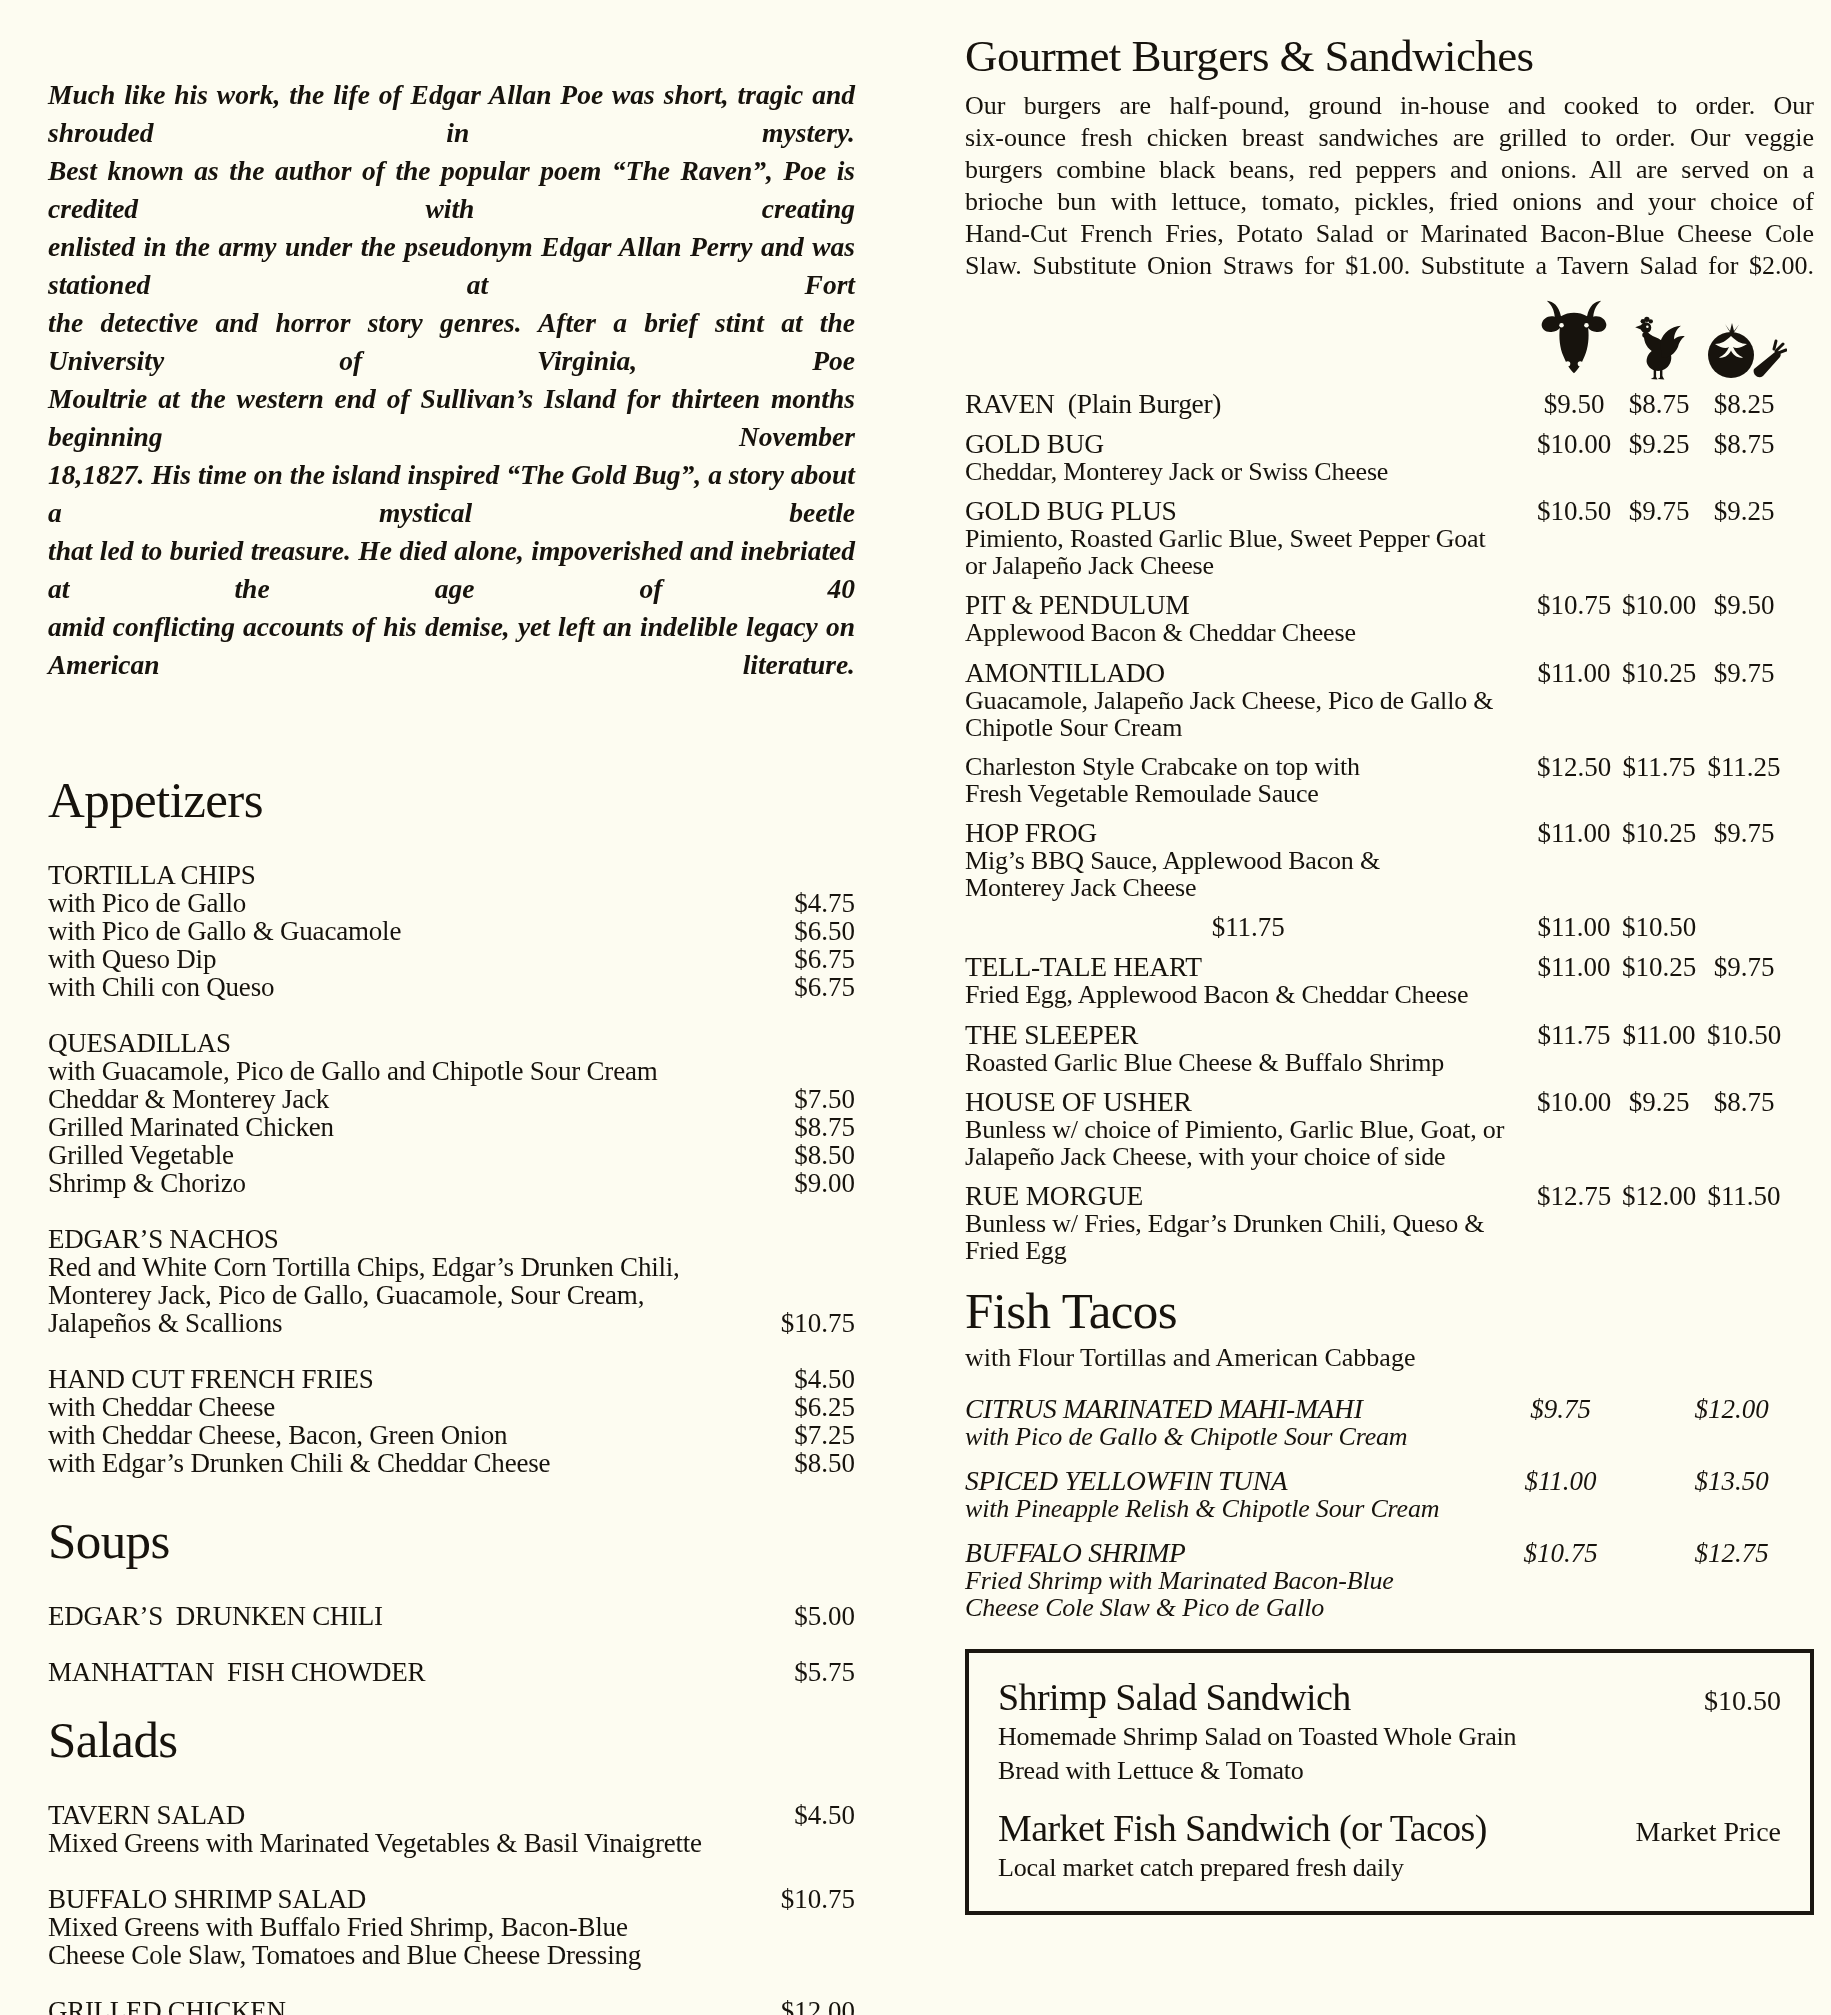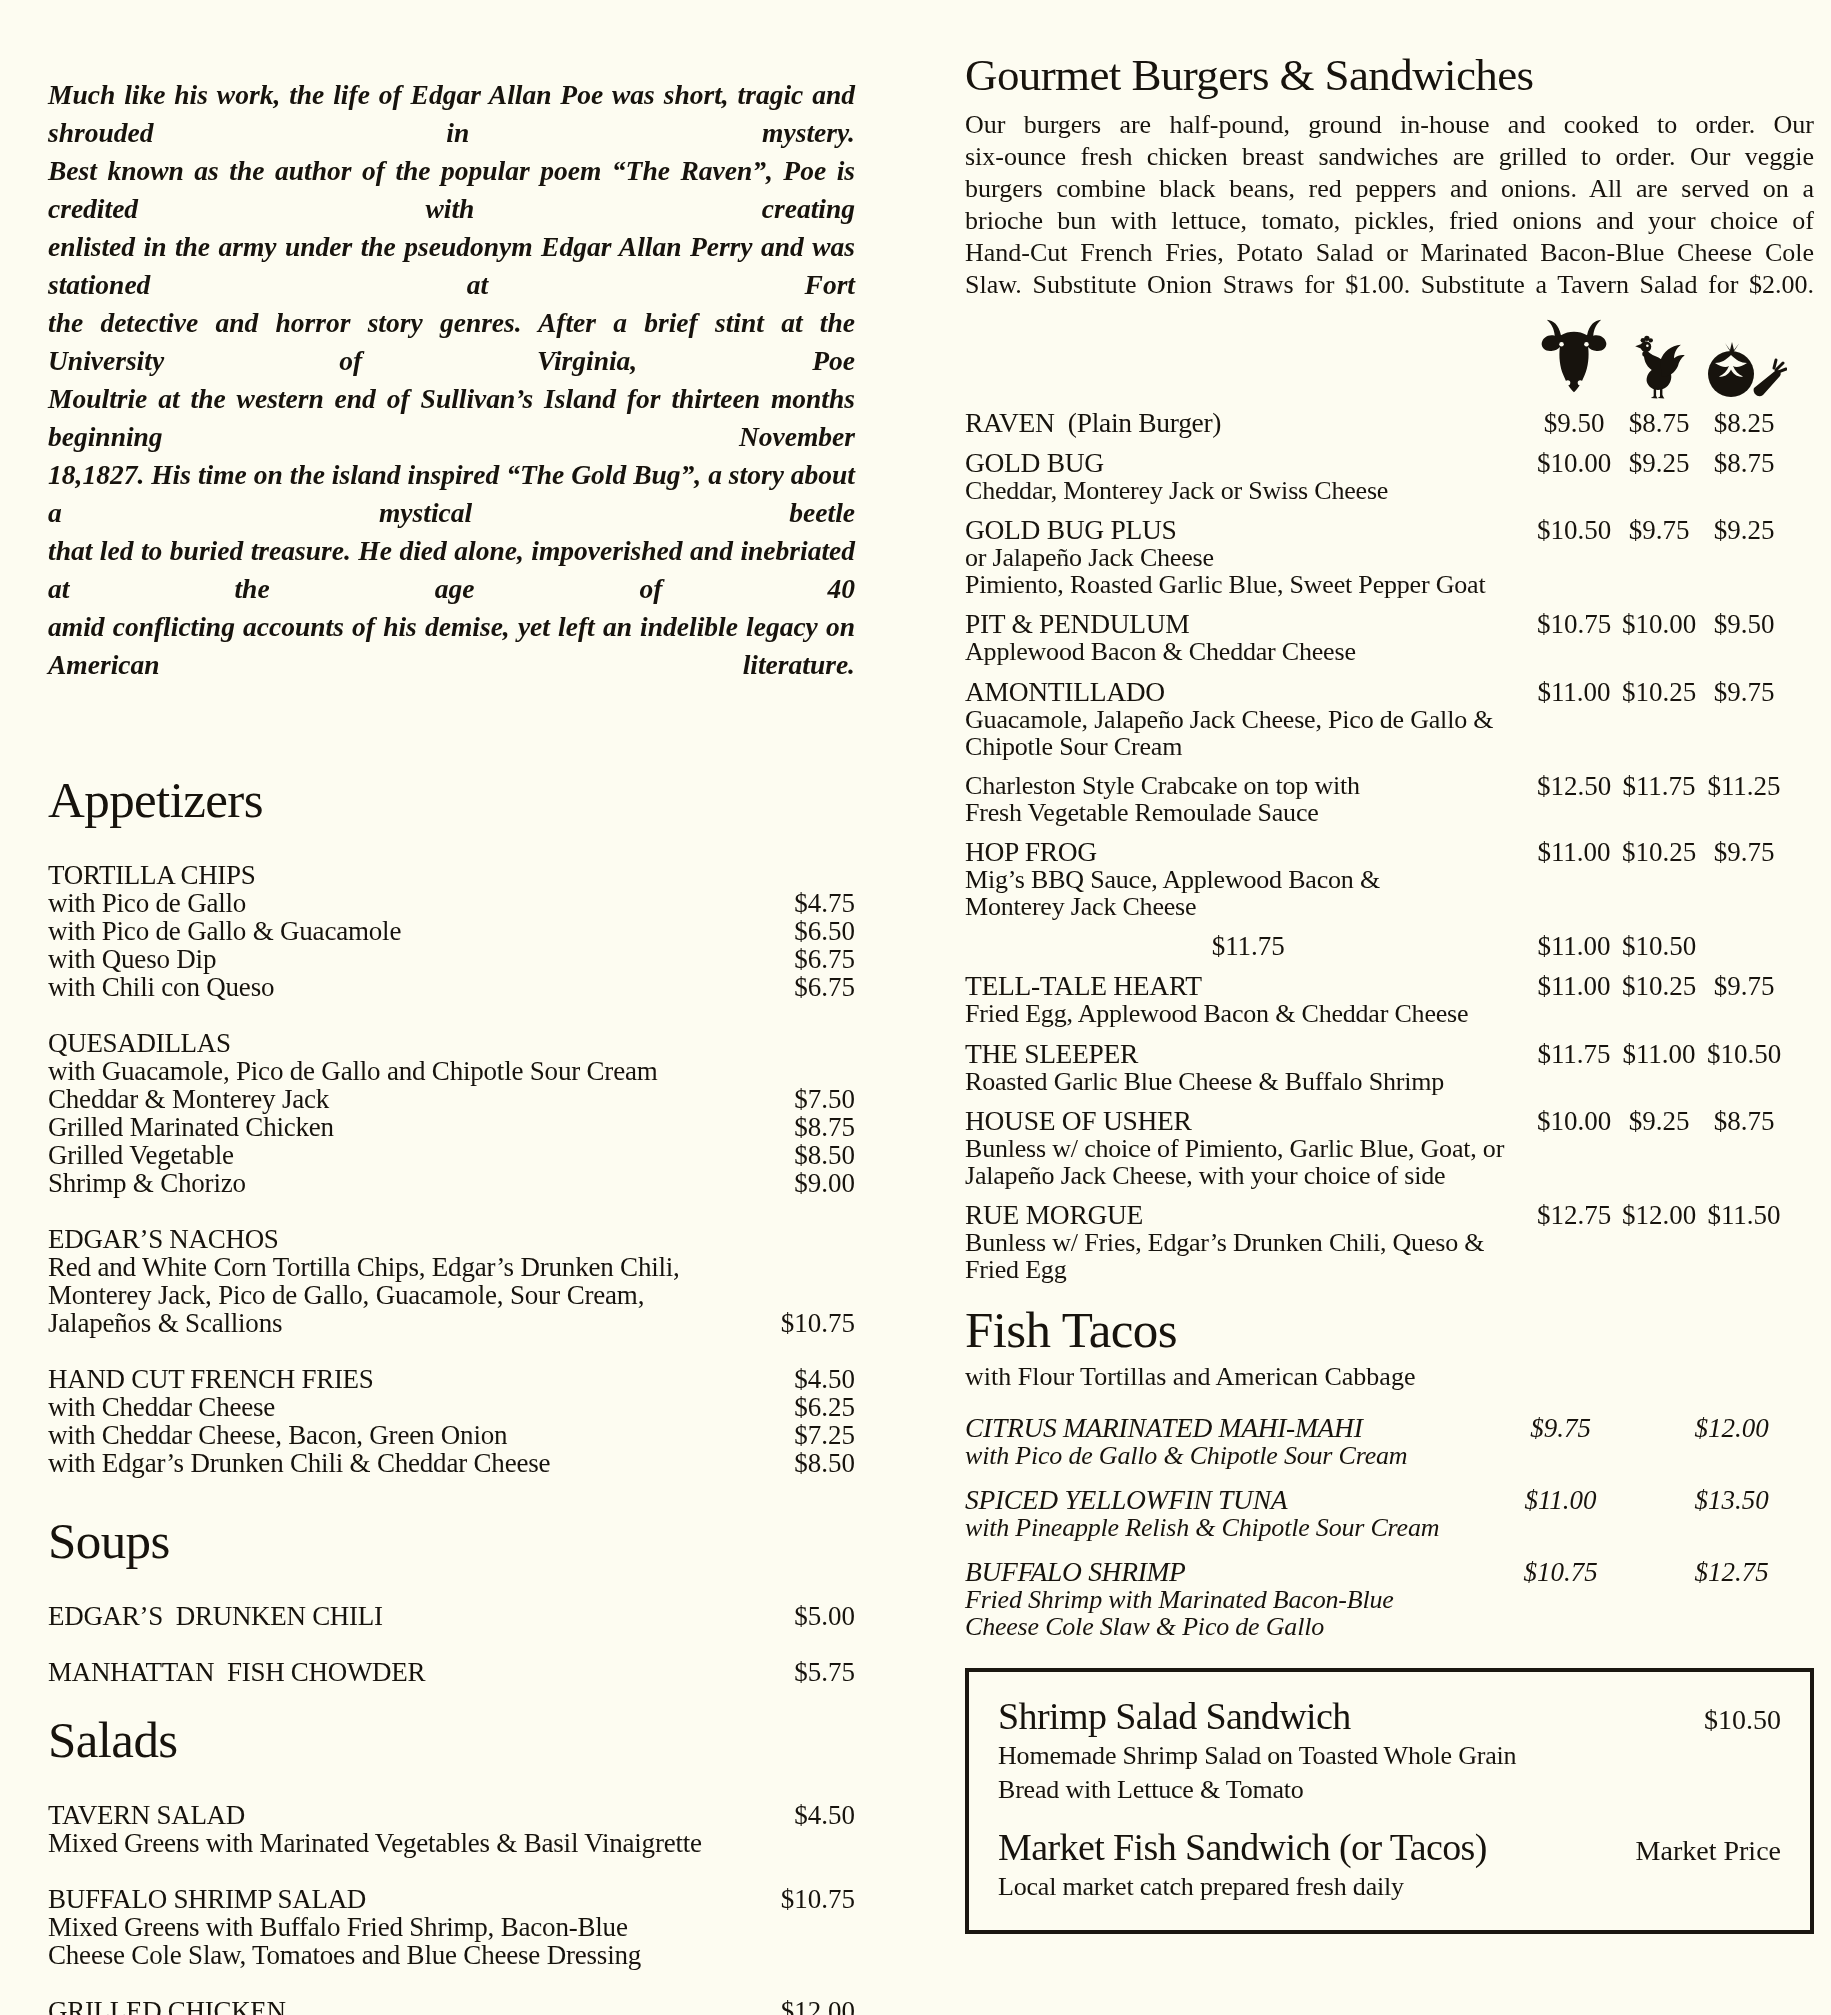--- a/index.html
+++ b/index.html
@@ -19,21 +19,21 @@
     font-family:"Liberation Serif","DejaVu Serif",serif;
     overflow:hidden;
   }
   .col-left{
     position:absolute;
     left:48px; top:76px;
     width:807px;
   }
   .col-right{
     position:absolute;
-    left:965px; top:52px;
+    left:965px; top:33px;
     width:849px;
   }
   
   .bio{margin-bottom:90px;}
   .bio-line{
     font-style:italic;
     font-weight:600;
     font-size:27.5px;
     line-height:38px;
     text-align:justify;
@@ -378,22 +378,22 @@
             <div class="b-name">GOLD BUG</div>
             <div class="b-desc">Cheddar, Monterey Jack or Swiss Cheese</div>
           </div>
           <div class="p-cell">$10.00</div>
           <div class="p-cell">$9.25</div>
           <div class="p-cell">$8.75</div>
         </div>
         <div class="burger">
           <div class="b-main">
             <div class="b-name">GOLD BUG PLUS</div>
+            <div class="b-desc">Pimiento, Roasted Garlic Blue, Sweet Pepper Goat</div>
             <div class="b-desc">or Jalapeño Jack Cheese</div>
-            <div class="b-desc">Pimiento, Roasted Garlic Blue, Sweet Pepper Goat</div>
           </div>
           <div class="p-cell">$10.50</div>
           <div class="p-cell">$9.75</div>
           <div class="p-cell">$9.25</div>
         </div>
         <div class="burger">
           <div class="b-main">
             <div class="b-name">PIT &amp; PENDULUM</div>
             <div class="b-desc">Applewood Bacon &amp; Cheddar Cheese</div>
           </div>

